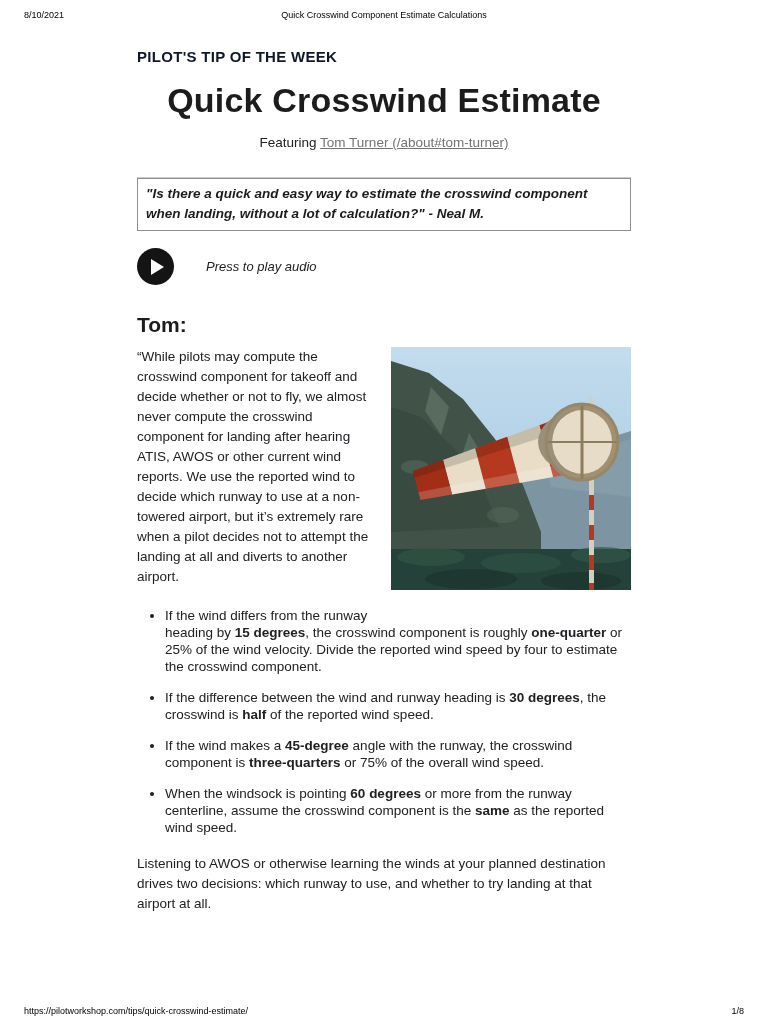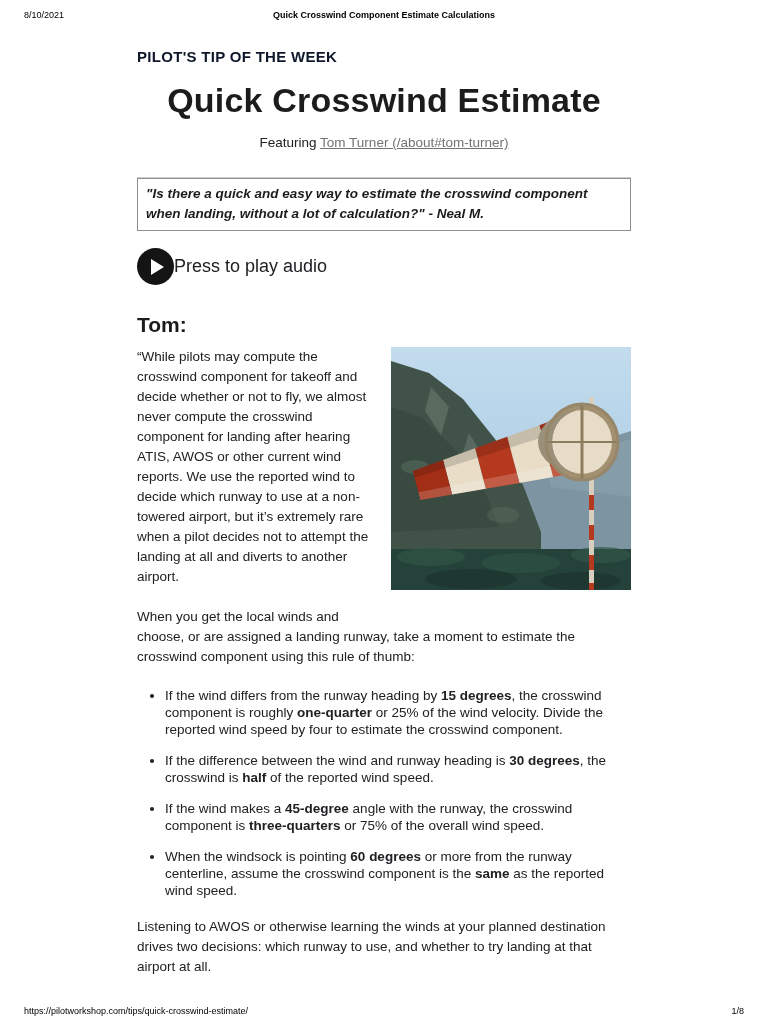--- a/index.html
+++ b/index.html
@@ -4,39 +4,39 @@
 <style>
   html,body{margin:0;padding:0;}
   body{
     width:768px;height:1024px;background:#ffffff;position:relative;
     font-family:"Liberation Sans","DejaVu Sans",sans-serif;color:#202124;
     overflow:hidden;
   }
   
   .print-header{position:absolute;top:8px;left:0;right:0;height:14px;font-size:9px;color:#000;}
   .print-header .date{position:absolute;left:24px;top:2px;}
-  .print-header .doc-title{text-align:center;padding-top:2px;font-weight:bold;}
+  .print-header .doc-title{text-align:center;padding-top:2px;}
   .print-footer{position:absolute;bottom:8px;left:24px;right:24px;font-size:9px;color:#000;
     display:flex;justify-content:space-between;}
   
   .content{width:494px;margin:0 auto;padding-top:40px;}
   .kicker{text-align:left;font-size:15px;font-weight:700;letter-spacing:.3px;margin:8px 0 0;color:#0f172a;}
   .page-title{text-align:center;font-size:34px;font-weight:700;letter-spacing:.2px;margin:16px 0 15px;color:#1c1c1c;}
   .byline{text-align:center;font-size:13.5px;margin:0 0 27px;color:#202124;}
   .byline a{color:#737373;text-decoration:underline;}
   .rule{border:none;border-top:1px solid #cfcfcf;margin:0;}
   h2.section{font-size:21px;font-weight:700;margin:28px 0 10px;color:#1c1c1c;}
   .question-box{border:1px solid #8f8f8f;padding:5px 8px 6px;font-weight:700;font-style:italic;
     font-size:13.5px;line-height:20px;color:#1c1c1c;}
   .audio-row{display:flex;align-items:center;margin:17px 0 6px;cursor:pointer;width:max-content;}
   .play-btn{width:37px;height:37px;border-radius:50%;background:#141414;display:flex;
     align-items:center;justify-content:center;flex:none;}
   .play-tri{width:0;height:0;border-left:13px solid #ffffff;border-top:8px solid transparent;
     border-bottom:8px solid transparent;margin-left:4px;}
-  .audio-label{font-size:18px;margin-left:0;color:#202124;}
+  .audio-label{font-size:13px;margin-left:32px;color:#202124;font-style:italic;}
   .article{margin-top:4px;}
   .article p{font-size:13.5px;line-height:20px;margin:0 0 20px;}
   .photo{float:right;width:240px;height:243px;margin-left:14px;margin-bottom:20px;display:block;}
   .article ul{margin:0 0 18px;padding-left:28px;}
   .article li{font-size:13.5px;line-height:17px;margin-bottom:14px;}
   .article li::marker{color:#202124;}
   b{font-weight:700;}
 </style>
 </head>
 <body>
@@ -112,21 +112,20 @@
 
       <ellipse cx="191" cy="95" rx="36" ry="38" fill="#a29071"></ellipse>
       <ellipse cx="191" cy="95" rx="30" ry="32" fill="#e6dcc8"></ellipse>
       <path d="M 191,63 A 30,32 0 0 0 191,127 A 44,32 0 0 1 191,63 Z" fill="#9a8f78"></path>
       <line x1="191" y1="57" x2="191" y2="133" stroke="#8d7d5f" stroke-width="3"></line>
       <line x1="155" y1="95" x2="227" y2="95" stroke="#8d7d5f" stroke-width="2"></line>
       <ellipse cx="191" cy="95" rx="36" ry="38" fill="none" stroke="#97876a" stroke-width="3"></ellipse>
     </svg>
 
     <p>“While pilots may compute the crosswind component for takeoff and decide whether or not to fly, we almost never compute the crosswind component for landing after hearing ATIS, AWOS or other current wind reports. We use the reported wind to decide which runway to use at a non-towered airport, but it’s extremely rare when a pilot decides not to attempt the landing at all and diverts to another airport.</p>
-    <p>When you get the local winds and choose, or are assigned a landing runway, take a moment to estimate the crosswind component using this rule of thumb:</p>
 
     <ul>
       <li>If the wind differs from the runway heading by <b>15 degrees</b>, the crosswind component is roughly <b>one-quarter</b> or 25% of the wind velocity. Divide the reported wind speed by four to estimate the crosswind component.</li>
       <li>If the difference between the wind and runway heading is <b>30 degrees</b>, the crosswind is <b>half</b> of the reported wind speed.</li>
       <li>If the wind makes a <b>45-degree</b> angle with the runway, the crosswind component is <b>three-quarters</b> or 75% of the overall wind speed.</li>
       <li>When the windsock is pointing <b>60 degrees</b> or more from the runway centerline, assume the crosswind component is the <b>same</b> as the reported wind speed.</li>
     </ul>
 
     <p>Listening to AWOS or otherwise learning the winds at your planned destination drives two decisions: which runway to use, and whether to try landing at that airport at all.</p>
   </div>

